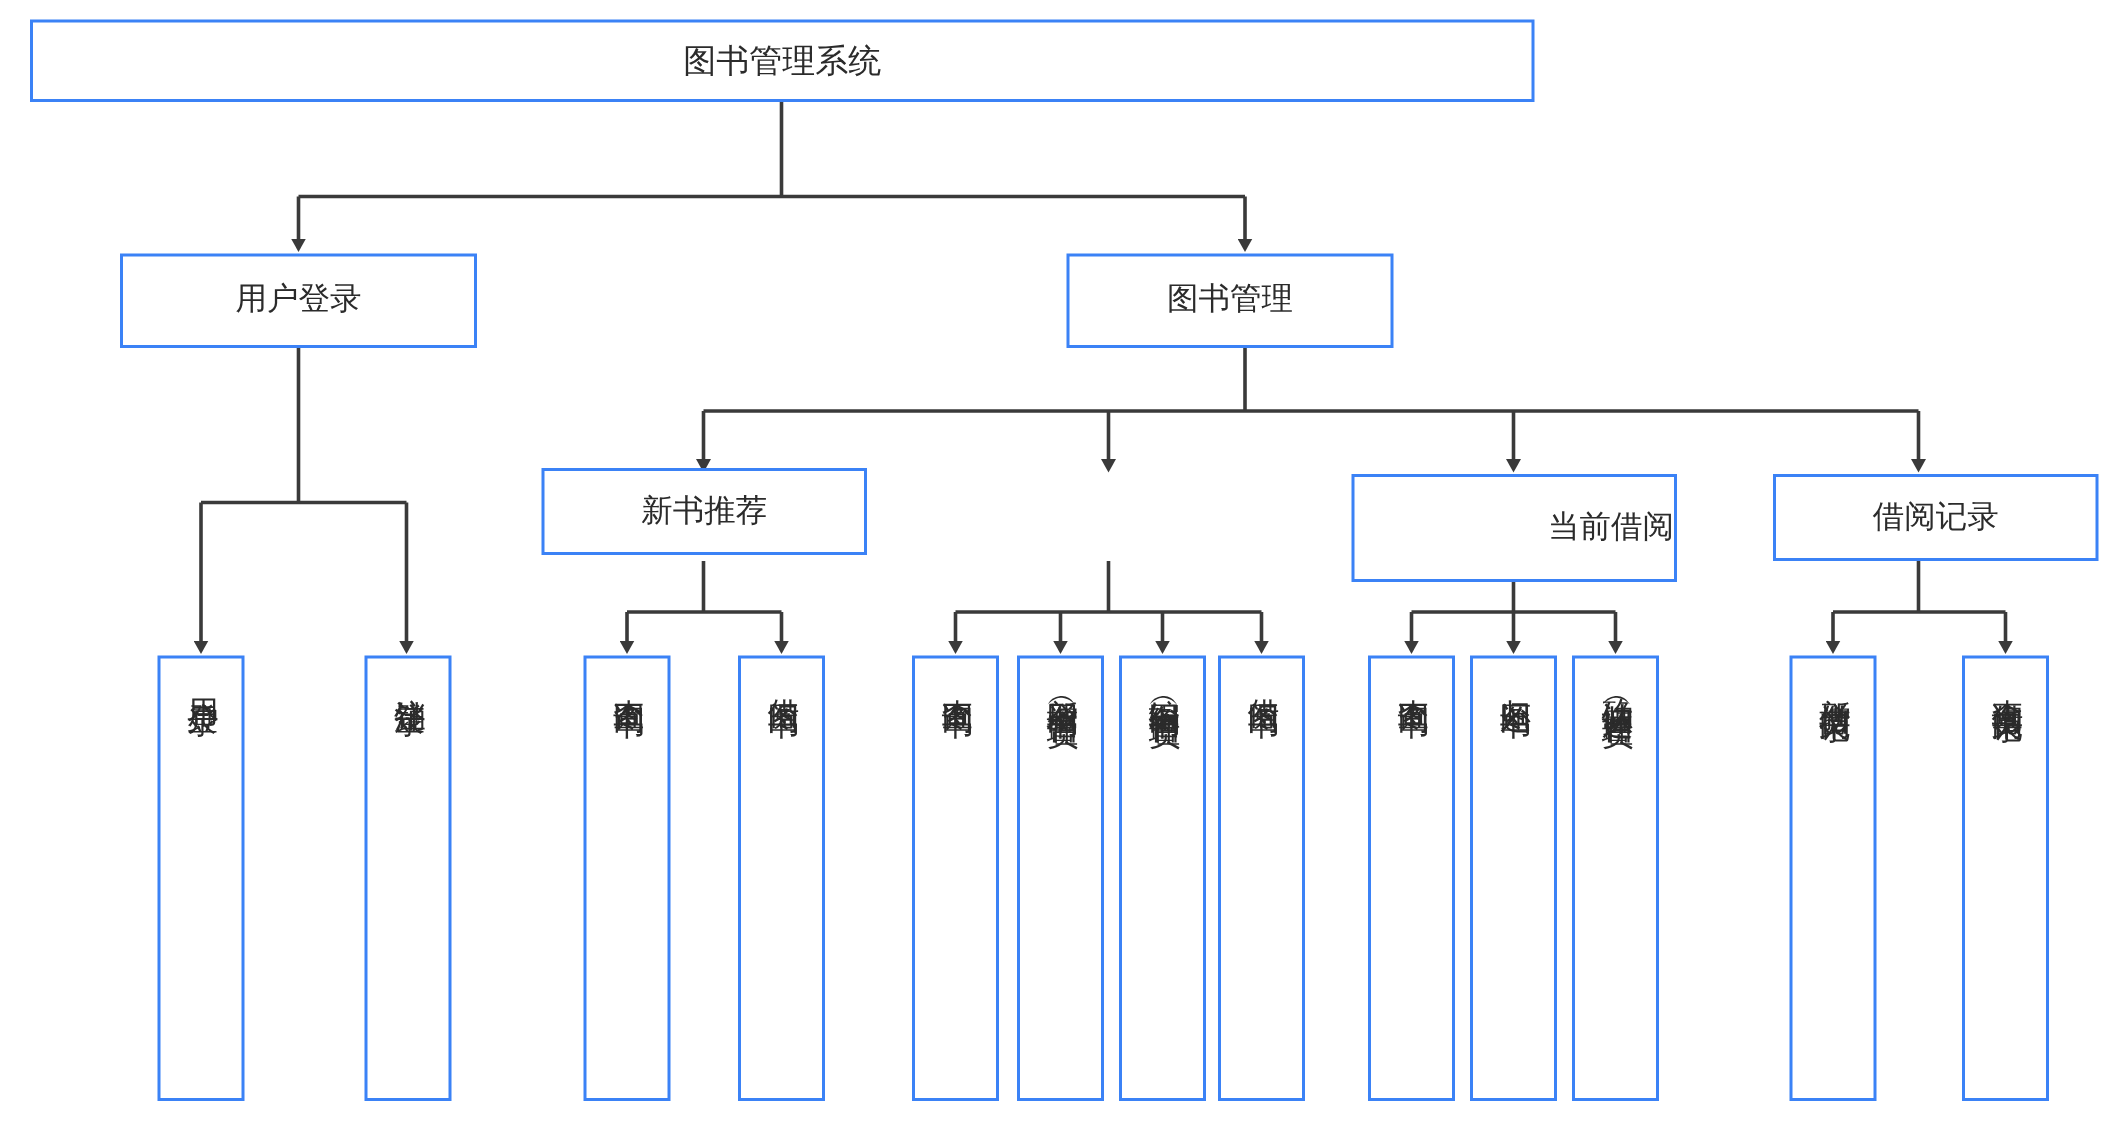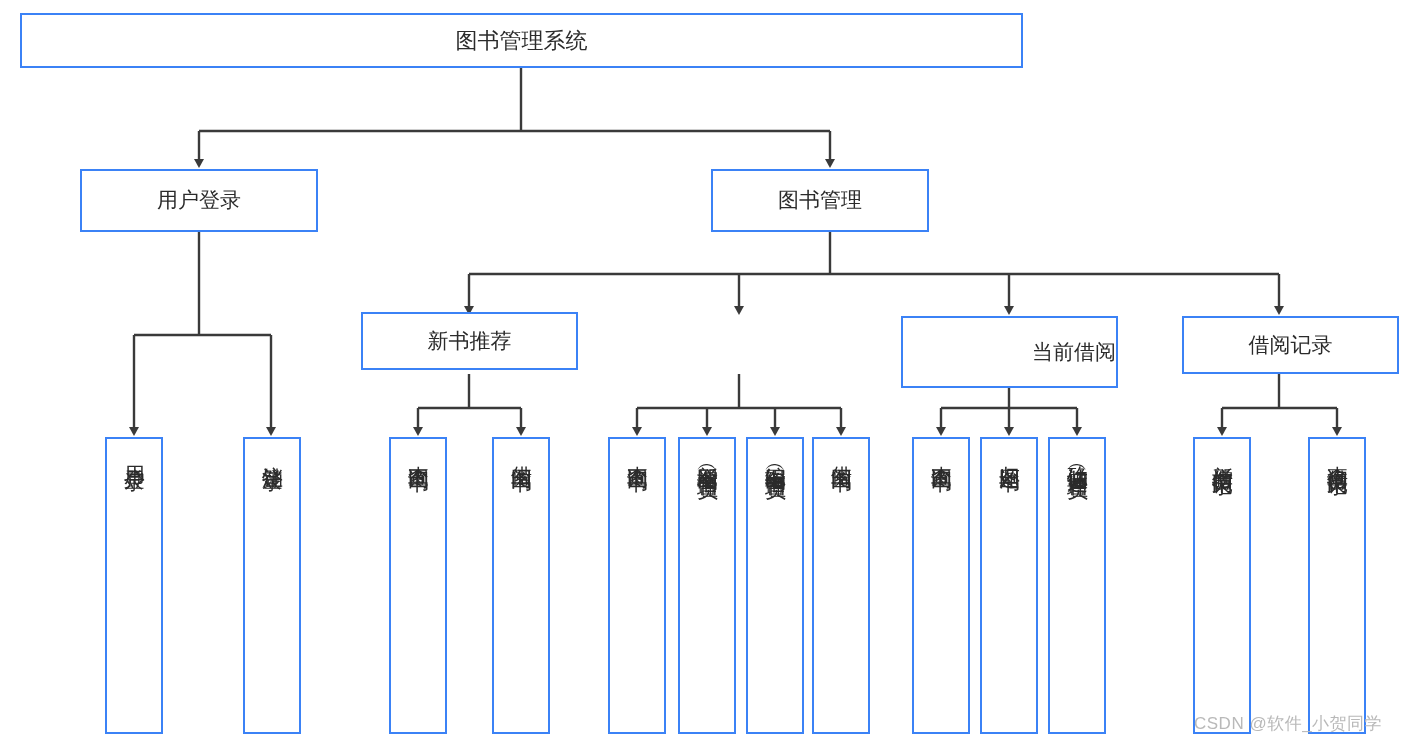--- a/index.html
+++ b/index.html
@@ -193,15 +193,14 @@
   </div>
 
   <div class="node v" style="left:1193px; top:437px; width:58px; height:297px;">
     <span class="label">新增借阅记录</span>
   </div>
 
   <div class="node v" style="left:1308px; top:437px; width:58px; height:297px;">
     <span class="label">查询借阅记录</span>
   </div>
 
-  <div id="watermark">CSDN @软件_小贺同学</div>
 
 </div>
 
 </body></html>

